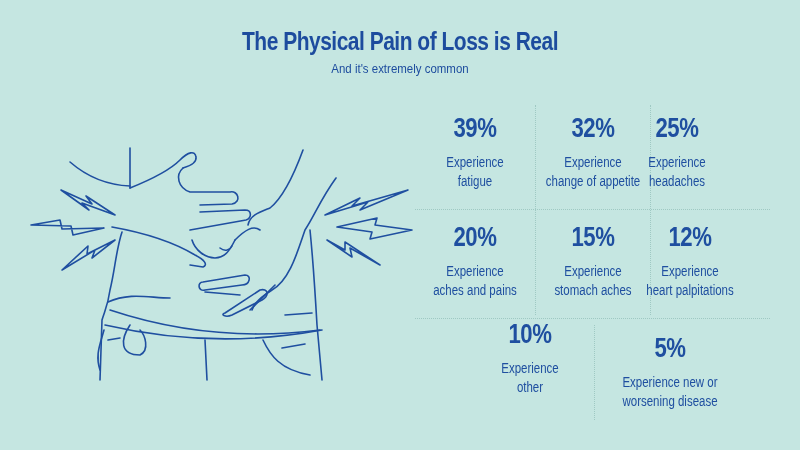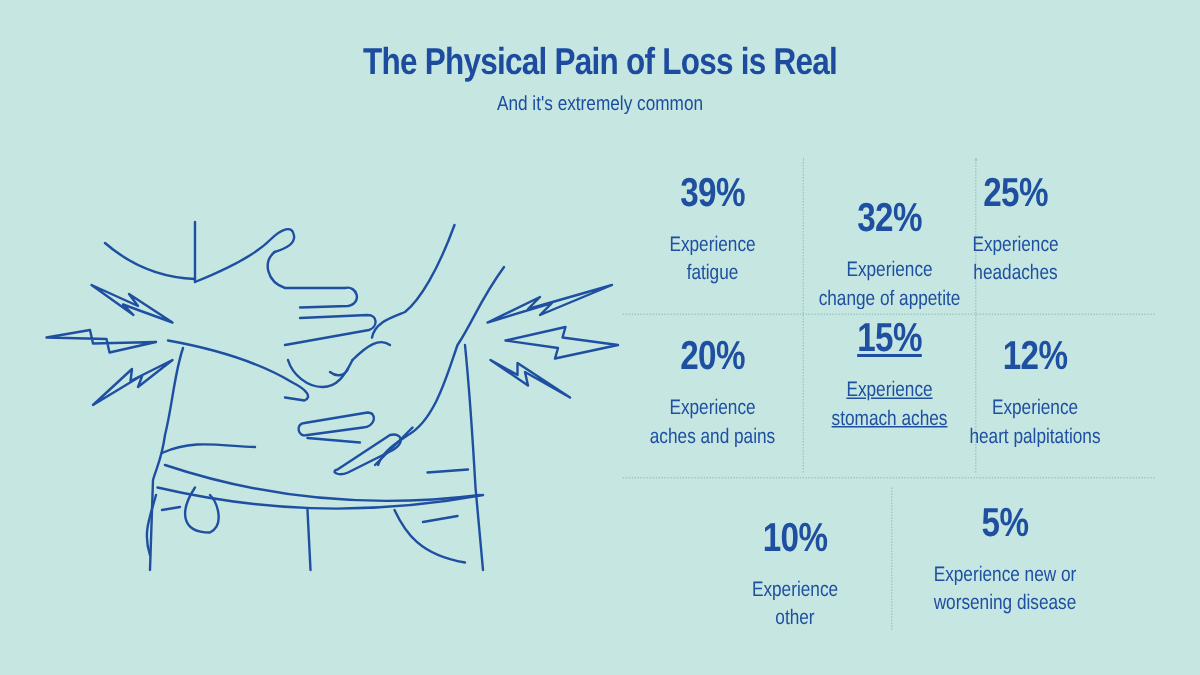--- a/index.html
+++ b/index.html
@@ -93,48 +93,48 @@
 <div class="hline" style="left:415px; top:318px; width:355px;"></div>
 <div class="vline" style="left:535px; top:105px; height:210px;"></div>
 <div class="vline" style="left:650px; top:105px; height:210px;"></div>
 <div class="vline" style="left:594px; top:325px; height:95px;"></div>
 
 <div class="stat" style="left:415px; top:113px;">
   <span class="pct">39%</span>
   <span class="lbl">Experience</span>
   <span class="lbl" style="margin-top:0">fatigue</span>
 </div>
-<div class="stat" style="left:533px; top:130px;">
+<div class="stat" style="left:533px; top:113px;">
   <span class="pct">32%</span>
   <span class="lbl">Experience</span>
   <span class="lbl" style="margin-top:0">change of appetite</span>
 </div>
 <div class="stat" style="left:617px; top:113px;">
   <span class="pct">25%</span>
   <span class="lbl">Experience</span>
   <span class="lbl" style="margin-top:0">headaches</span>
 </div>
 
 <div class="stat" style="left:415px; top:222px;">
   <span class="pct">20%</span>
   <span class="lbl">Experience</span>
   <span class="lbl" style="margin-top:0">aches and pains</span>
 </div>
-<div class="stat" style="left:533px; top:210px;text-decoration:underline;">
+<div class="stat" style="left:533px; top:222px;">
   <span class="pct">15%</span>
   <span class="lbl">Experience</span>
   <span class="lbl" style="margin-top:0">stomach aches</span>
 </div>
 <div class="stat" style="left:630px; top:222px;">
   <span class="pct">12%</span>
   <span class="lbl">Experience</span>
   <span class="lbl" style="margin-top:0">heart palpitations</span>
 </div>
 
-<div class="stat" style="left:470px; top:343px;text-align:center;">
+<div class="stat" style="left:470px; top:319px;text-align:center;">
   <span class="pct">10%</span>
   <span class="lbl">Experience</span>
   <span class="lbl" style="margin-top:0">other</span>
 </div>
 <div class="stat" style="left:610px; top:333px;">
   <span class="pct">5%</span>
   <span class="lbl">Experience new or</span>
   <span class="lbl" style="margin-top:0">worsening disease</span>
 </div>
 

